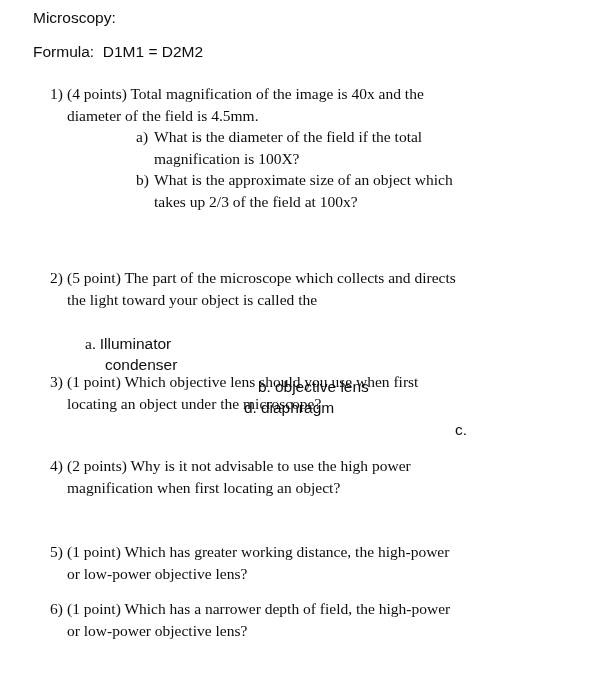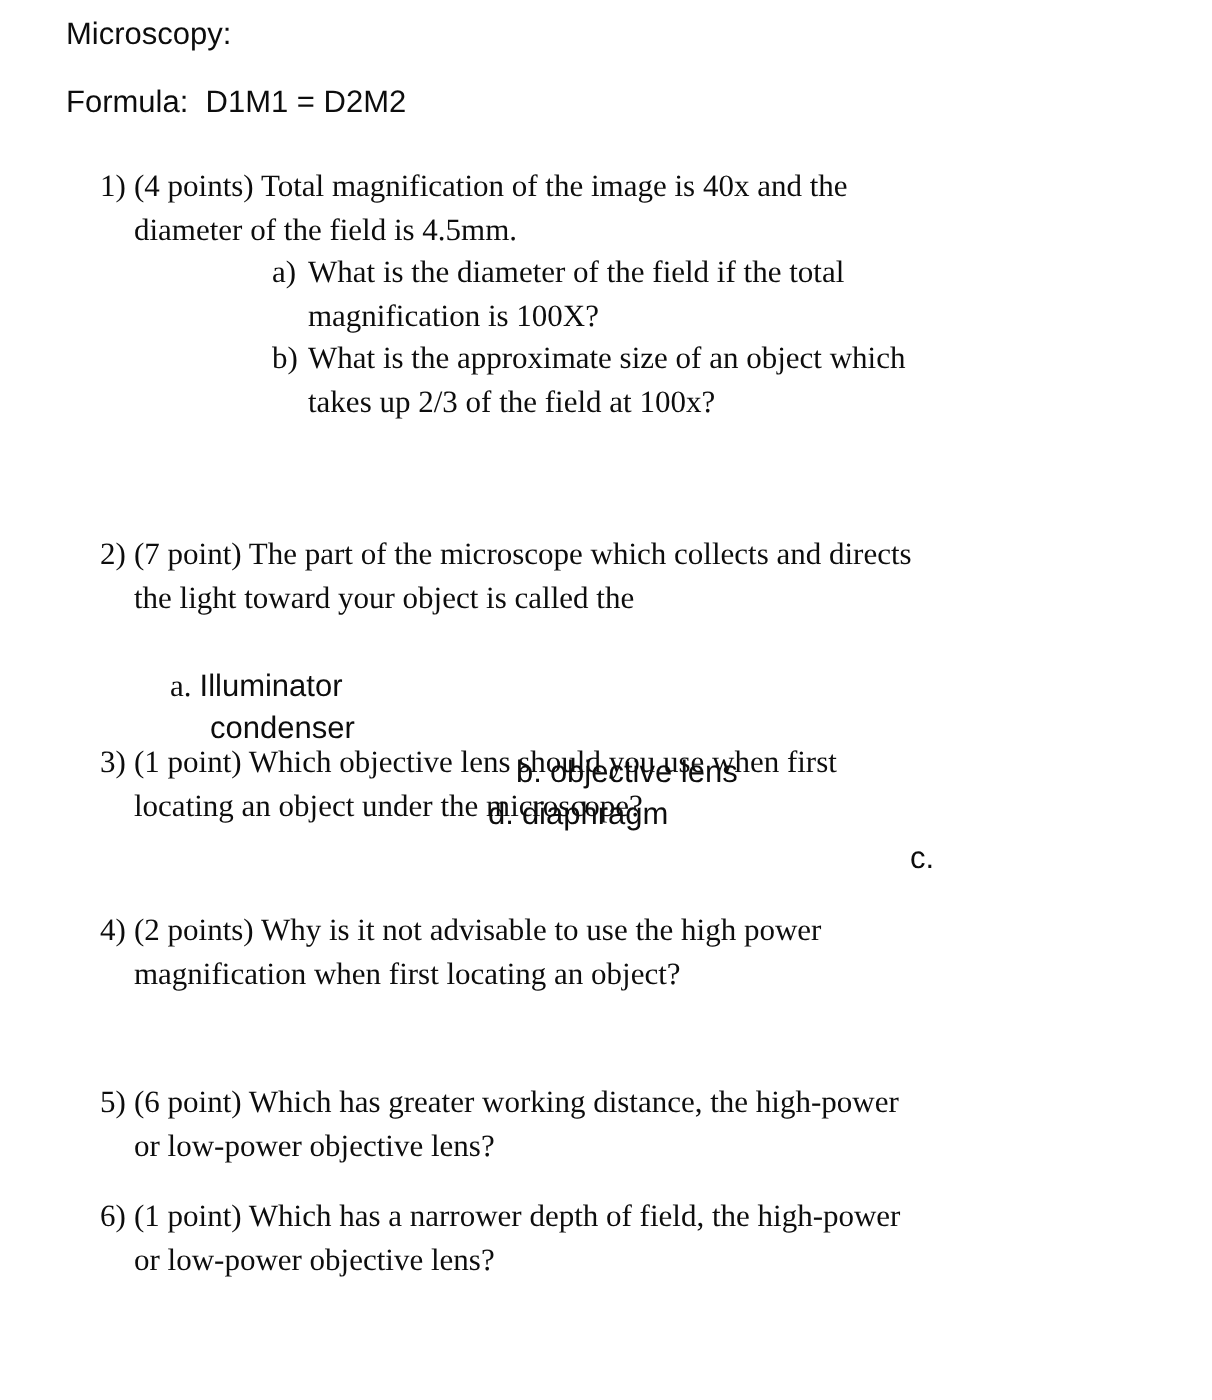--- a/index.html
+++ b/index.html
@@ -114,21 +114,21 @@
   </div>
 
   <div class="subitem" style="left:136px; top:169px; width:430px;">
     <span class="marker" style="width:18px;">b)</span>
     <span class="body-text">What is the approximate size of an object which
 takes up 2/3 of the field at 100x?</span>
   </div>
 
   <div class="item" style="left:50px; top:267px; width:545px;">
     <span class="marker" style="width:17px;">2)</span>
-    <span class="body-text">(7 point) The part of the microscope which collects and directs
+    <span class="body-text">(5 point) The part of the microscope which collects and directs
 the light toward your object is called the</span>
   </div>
 
   <div class="choices" style="left:0px; top:311px; width:606px;">
 
     <div class="choice-row">
       <span class="choice" style="left:85px;"><span class="choice-letter">a.</span><span style="margin-left:4px;">Illuminator</span></span>
 
       <span class="choice" style="left:258px;"><span class="choice-letter-sans">b.</span><span style="margin-left:4px;">objective lens</span></span>
 
@@ -149,21 +149,21 @@
   </div>
 
   <div class="item" style="left:50px; top:455px; width:520px;">
     <span class="marker" style="width:17px;">4)</span>
     <span class="body-text">(2 points) Why is it not advisable to use the high power
 magnification when first locating an object?</span>
   </div>
 
   <div class="item" style="left:50px; top:541px; width:530px;">
     <span class="marker" style="width:17px;">5)</span>
-    <span class="body-text">(6 point) Which has greater working distance, the high-power
+    <span class="body-text">(1 point) Which has greater working distance, the high-power
 or low-power objective lens?</span>
   </div>
 
   <div class="item" style="left:50px; top:598px; width:540px;">
     <span class="marker" style="width:17px;">6)</span>
     <span class="body-text">(1 point) Which has a narrower depth of field, the high-power
 or low-power objective lens?</span>
   </div>
 
 </div>

